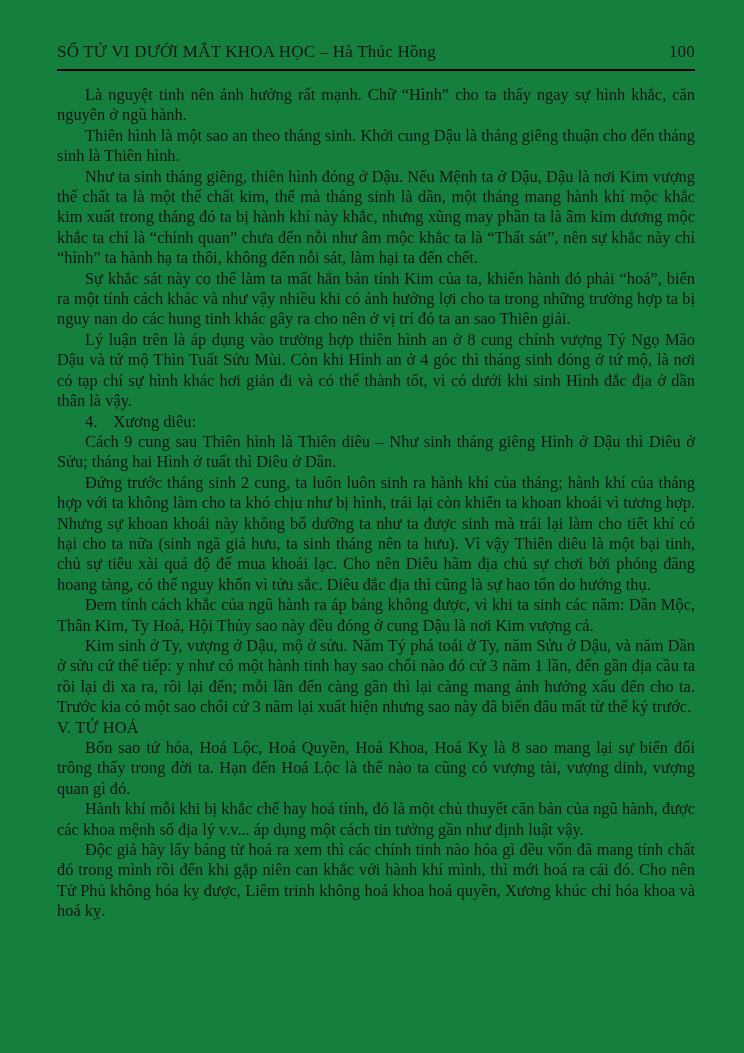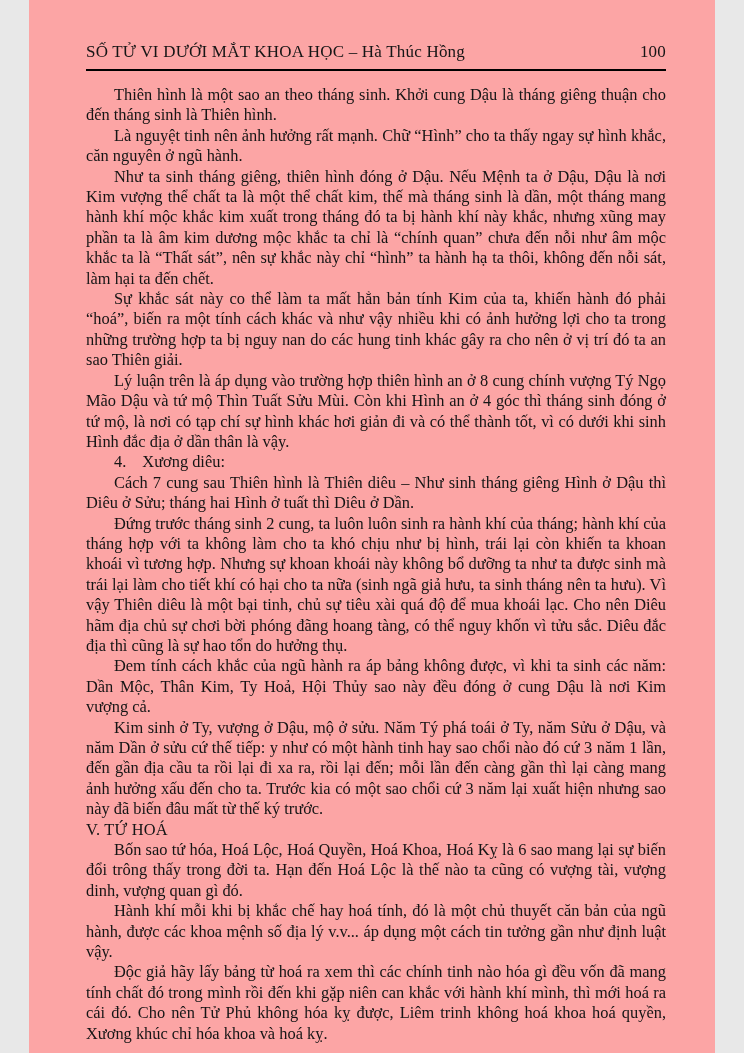--- a/index.html
+++ b/index.html
@@ -2,24 +2,24 @@
 <html><head>
 <meta charset="utf-8">
 <style>
   html, body {
     margin: 0;
     padding: 0;
     background: #e8e8e8;
   }
   .page {
     position: relative;
-    width: 686px;
+    width: 744px;
     height: 1053px;
     margin: 0 auto;
-    background: #fca5a5;
+    background: #15803d;
     box-sizing: border-box;
     padding: 42px 49px 6px 57px;
     font-family: "Liberation Serif", "DejaVu Serif", serif;
     color: #151515;
     overflow: hidden;
   }
   .header-row {
     display: flex;
     justify-content: space-between;
     align-items: baseline;
@@ -59,37 +59,37 @@
 <div class="page">
 
   <div class="header-row">
     <span>SỐ TỬ VI DƯỚI MẮT KHOA HỌC – Hà Thúc Hồng</span>
     <span>100</span>
   </div>
   <hr class="header-rule">
 
   <div class="body-text">
 
+    <p class="para">Là nguyệt tinh nên ảnh hưởng rất mạnh. Chữ “Hình” cho ta thấy ngay sự hình khắc, căn nguyên ở ngũ hành.</p>
     <p class="para">Thiên hình là một sao an theo tháng sinh. Khởi cung Dậu là tháng giêng thuận cho đến tháng sinh là Thiên hình.</p>
-    <p class="para">Là nguyệt tinh nên ảnh hưởng rất mạnh. Chữ “Hình” cho ta thấy ngay sự hình khắc, căn nguyên ở ngũ hành.</p>
     <p class="para">Như ta sinh tháng giêng, thiên hình đóng ở Dậu. Nếu Mệnh ta ở Dậu, Dậu là nơi Kim vượng thể chất ta là một thể chất kim, thế mà tháng sinh là dần, một tháng mang hành khí mộc khắc kim xuất trong tháng đó ta bị hành khí này khắc, nhưng xũng may phần ta là âm kim dương mộc khắc ta chỉ là “chính quan” chưa đến nỗi như âm mộc khắc ta là “Thất sát”, nên sự khắc này chỉ “hình” ta hành hạ ta thôi, không đến nỗi sát, làm hại ta đến chết.</p>
     <p class="para">Sự khắc sát này co thể làm ta mất hẳn bản tính Kim của ta, khiến hành đó phải “hoá”, biến ra một tính cách khác và như vậy nhiều khi có ảnh hưởng lợi cho ta trong những trường hợp ta bị nguy nan do các hung tinh khác gây ra cho nên ở vị trí đó ta an sao Thiên giải.</p>
     <p class="para">Lý luận trên là áp dụng vào trường hợp thiên hình an ở 8 cung chính vượng Tý Ngọ Mão Dậu và tứ mộ Thìn Tuất Sửu Mùi. Còn khi Hình an ở 4 góc thì tháng sinh đóng ở tứ mộ, là nơi có tạp chí sự hình khác hơi giản đi và có thể thành tốt, vì có dưới khi sinh Hình đắc địa ở dần thân là vậy.</p>
 
     <div class="hnum">
       <span>4.</span><span class="hnum-label">Xương diêu:</span>
     </div>
 
-    <p class="para">Cách 7 cung sau Thiên hình là Thiên diêu – Như sinh tháng giêng Hình ở Dậu thì Diêu ở Sửu; tháng hai Hình ở tuất thì Diêu ở Dần.</p>
+    <p class="para">Cách 9 cung sau Thiên hình là Thiên diêu – Như sinh tháng giêng Hình ở Dậu thì Diêu ở Sửu; tháng hai Hình ở tuất thì Diêu ở Dần.</p>
     <p class="para">Đứng trước tháng sinh 2 cung, ta luôn luôn sinh ra hành khí của tháng; hành khí của tháng hợp với ta không làm cho ta khó chịu như bị hình, trái lại còn khiến ta khoan khoái vì tương hợp. Nhưng sự khoan khoái này không bổ dưỡng ta như ta được sinh mà trái lại làm cho tiết khí có hại cho ta nữa (sinh ngã giả hưu, ta sinh tháng nên ta hưu). Vì vậy Thiên diêu là một bại tinh, chủ sự tiêu xài quá độ để mua khoái lạc. Cho nên Diêu hãm địa chủ sự chơi bời phóng đãng hoang tàng, có thể nguy khốn vì tửu sắc. Diêu đắc địa thì cũng là sự hao tổn do hưởng thụ.</p>
 
 
     <p class="para">Đem tính cách khắc của ngũ hành ra áp bảng không được, vì khi ta sinh các năm: Dần Mộc, Thân Kim, Ty Hoả, Hội Thủy sao này đều đóng ở cung Dậu là nơi Kim vượng cả.</p>
     <p class="para">Kim sinh ở Ty, vượng ở Dậu, mộ ở sửu. Năm Tý phá toái ở Ty, năm Sửu ở Dậu, và năm Dần ở sửu cứ thế tiếp: y như có một hành tinh hay sao chổi nào đó cứ 3 năm 1 lần, đến gần địa cầu ta rồi lại đi xa ra, rồi lại đến; mỗi lần đến càng gần thì lại càng mang ảnh hưởng xấu đến cho ta. Trước kia có một sao chổi cứ 3 năm lại xuất hiện nhưng sao này đã biến đâu mất từ thế ký trước.</p>
 
     <div class="hsec">V. TỨ HOÁ</div>
 
-    <p class="para">Bốn sao tứ hóa, Hoá Lộc, Hoá Quyền, Hoá Khoa, Hoá Kỵ là 6 sao mang lại sự biến đổi trông thấy trong đời ta. Hạn đến Hoá Lộc là thế nào ta cũng có vượng tài, vượng dinh, vượng quan gì đó.</p>
+    <p class="para">Bốn sao tứ hóa, Hoá Lộc, Hoá Quyền, Hoá Khoa, Hoá Kỵ là 8 sao mang lại sự biến đổi trông thấy trong đời ta. Hạn đến Hoá Lộc là thế nào ta cũng có vượng tài, vượng dinh, vượng quan gì đó.</p>
     <p class="para">Hành khí mỗi khi bị khắc chế hay hoá tính, đó là một chủ thuyết căn bản của ngũ hành, được các khoa mệnh số địa lý v.v... áp dụng một cách tin tưởng gần như định luật vậy.</p>
     <p class="para">Độc giả hãy lấy bảng từ hoá ra xem thì các chính tinh nào hóa gì đều vốn đã mang tính chất đó trong mình rồi đến khi gặp niên can khắc với hành khí mình, thì mới hoá ra cái đó. Cho nên Tử Phủ không hóa kỵ được, Liêm trinh không hoá khoa hoá quyền, Xương khúc chỉ hóa khoa và hoá kỵ.</p>
 
   </div>
 </div>
 
 </body></html>

